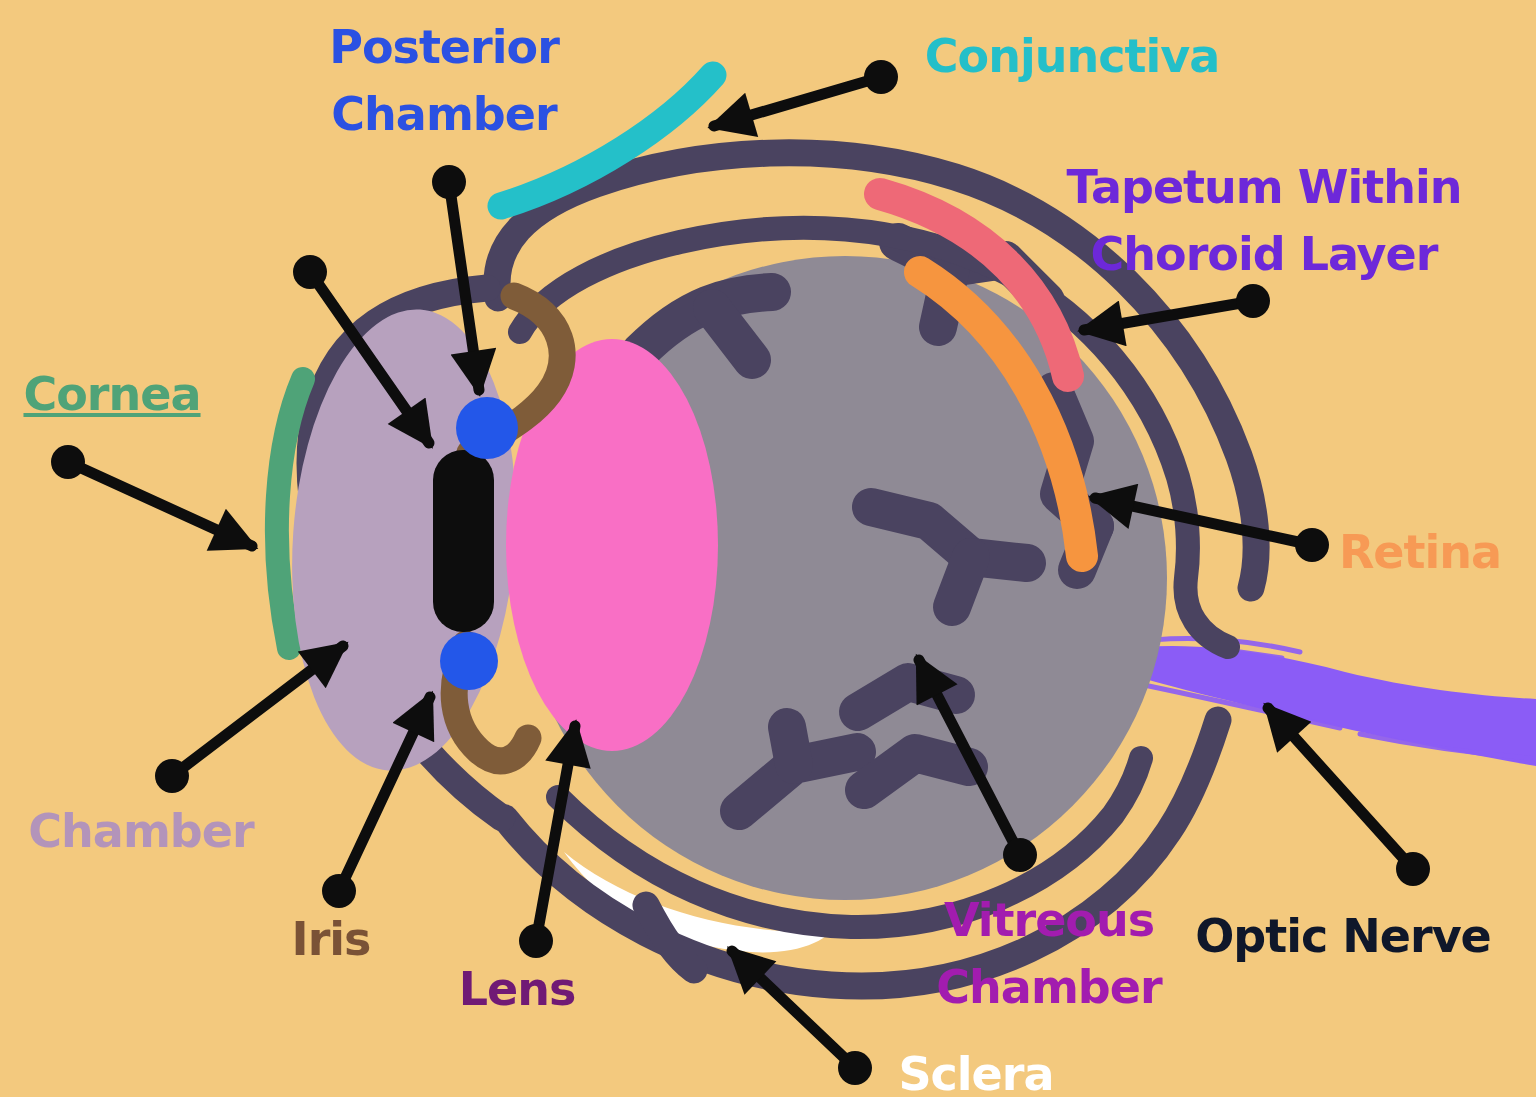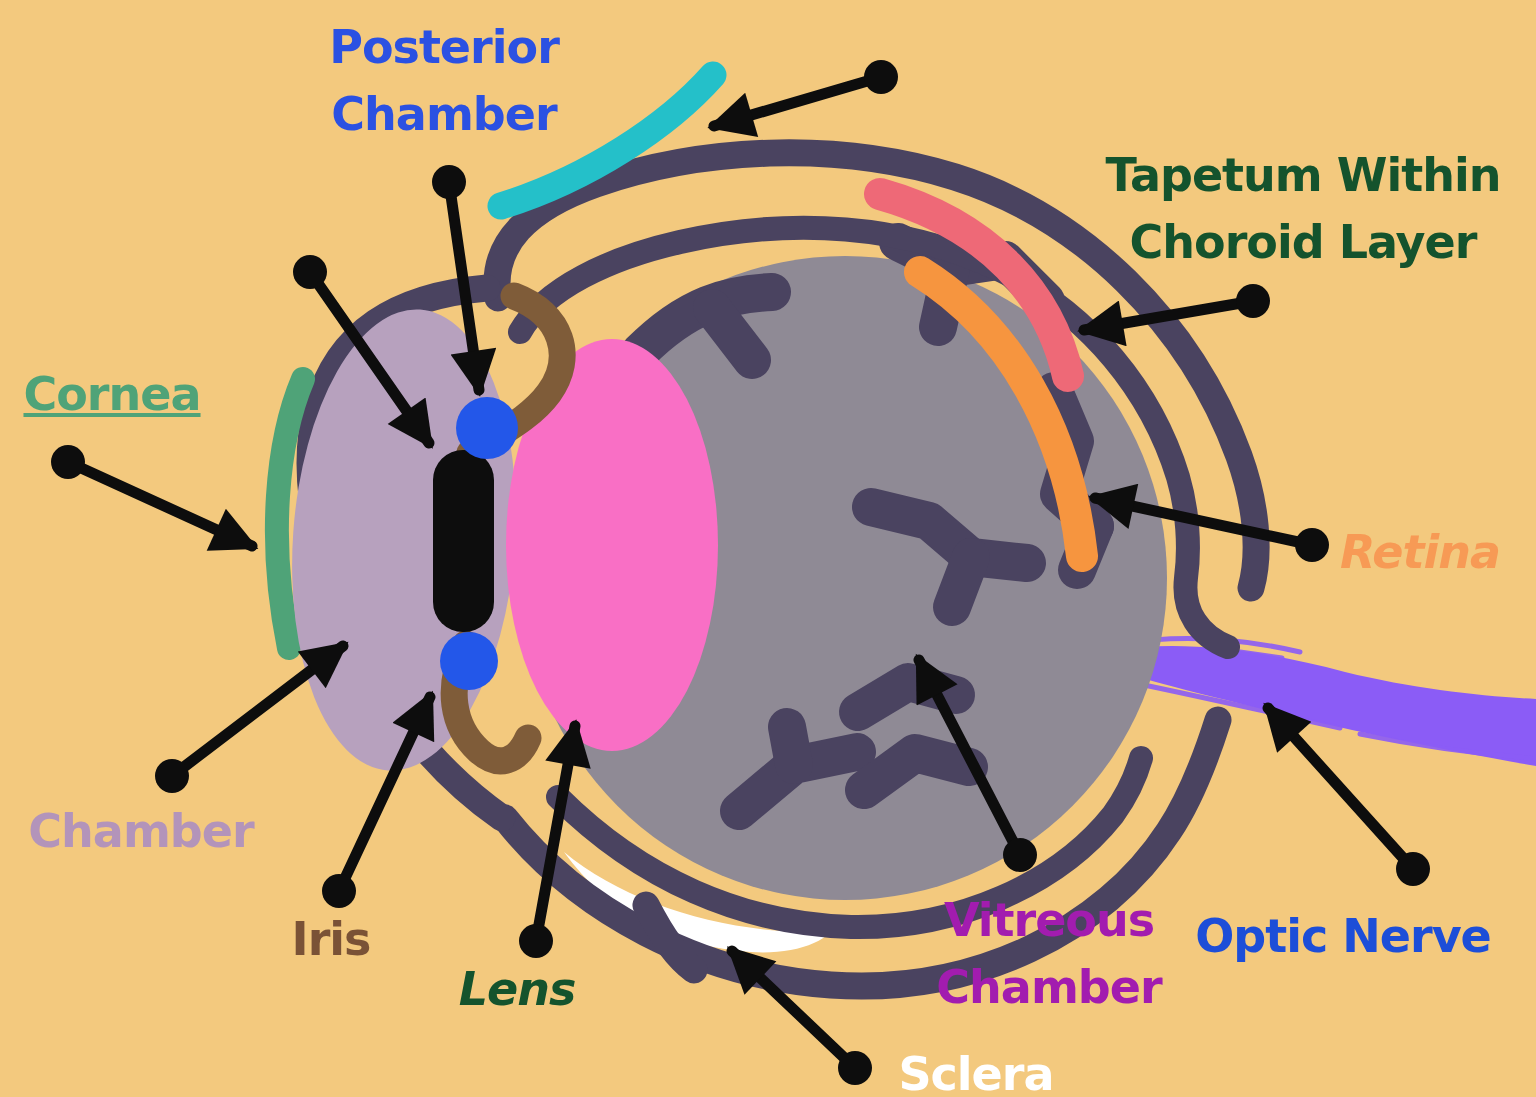--- a/index.html
+++ b/index.html
@@ -159,48 +159,51 @@
   <div class="label" style="left: 444px; top: 14px; color: rgb(43, 81, 226);">
     <div>Posterior</div>
     <div>Chamber</div>
   </div>
 
 
   <div class="label" style="left: 112px; top: 361px; color: rgb(79, 163, 120); text-decoration: underline;">
     <div>Cornea</div>
   </div>
 
-
-  <div class="label" style="left: 1264px; top: 142px; color: #14532d; margin-left: 39px;">
+  <div class="label" style="left: 1072px; top: 23px; color: rgb(36, 191, 201);">
+    <div>Conjunctiva</div>
+  </div>
+
+  <div class="label" style="left: 1264px; top: 154px; color: #6d28d9;">
     <div>Tapetum Within</div>
     <div>Choroid Layer</div>
   </div>
 
-  <div class="label" style="left: 1420px; top: 519px; color: rgb(247, 154, 85); font-style: italic;">
+  <div class="label" style="left: 1420px; top: 519px; color: rgb(247, 154, 85);">
     <div>Retina</div>
   </div>
 
   <div class="label" style="left: 141px; top: 798px; color: rgb(179, 148, 186);">
     <div>Chamber</div>
   </div>
 
   <div class="label" style="left: 331px; top: 906px; color: rgb(122, 82, 54);">
     <div>Iris</div>
   </div>
 
-  <div class="label" style="left: 517px; top: 956px; color: #14532d; font-style: italic;">
+  <div class="label" style="left: 517px; top: 956px; color: #701a75;">
     <div>Lens</div>
   </div>
 
   <div class="label" style="left: 1049px; top: 887px; color: #a21caf;">
     <div>Vitreous</div>
     <div>Chamber</div>
   </div>
 
-  <div class="label" style="left: 1343px; top: 903px; color: #1d4ed8;">
+  <div class="label" style="left: 1343px; top: 903px; color: #0f172a;">
     <div>Optic Nerve</div>
   </div>
 
   <div class="label" style="left: 976px; top: 1041px; color: rgb(255, 255, 255);">
     <div>Sclera</div>
   </div>
 
 </div>
 
 </body></html>

